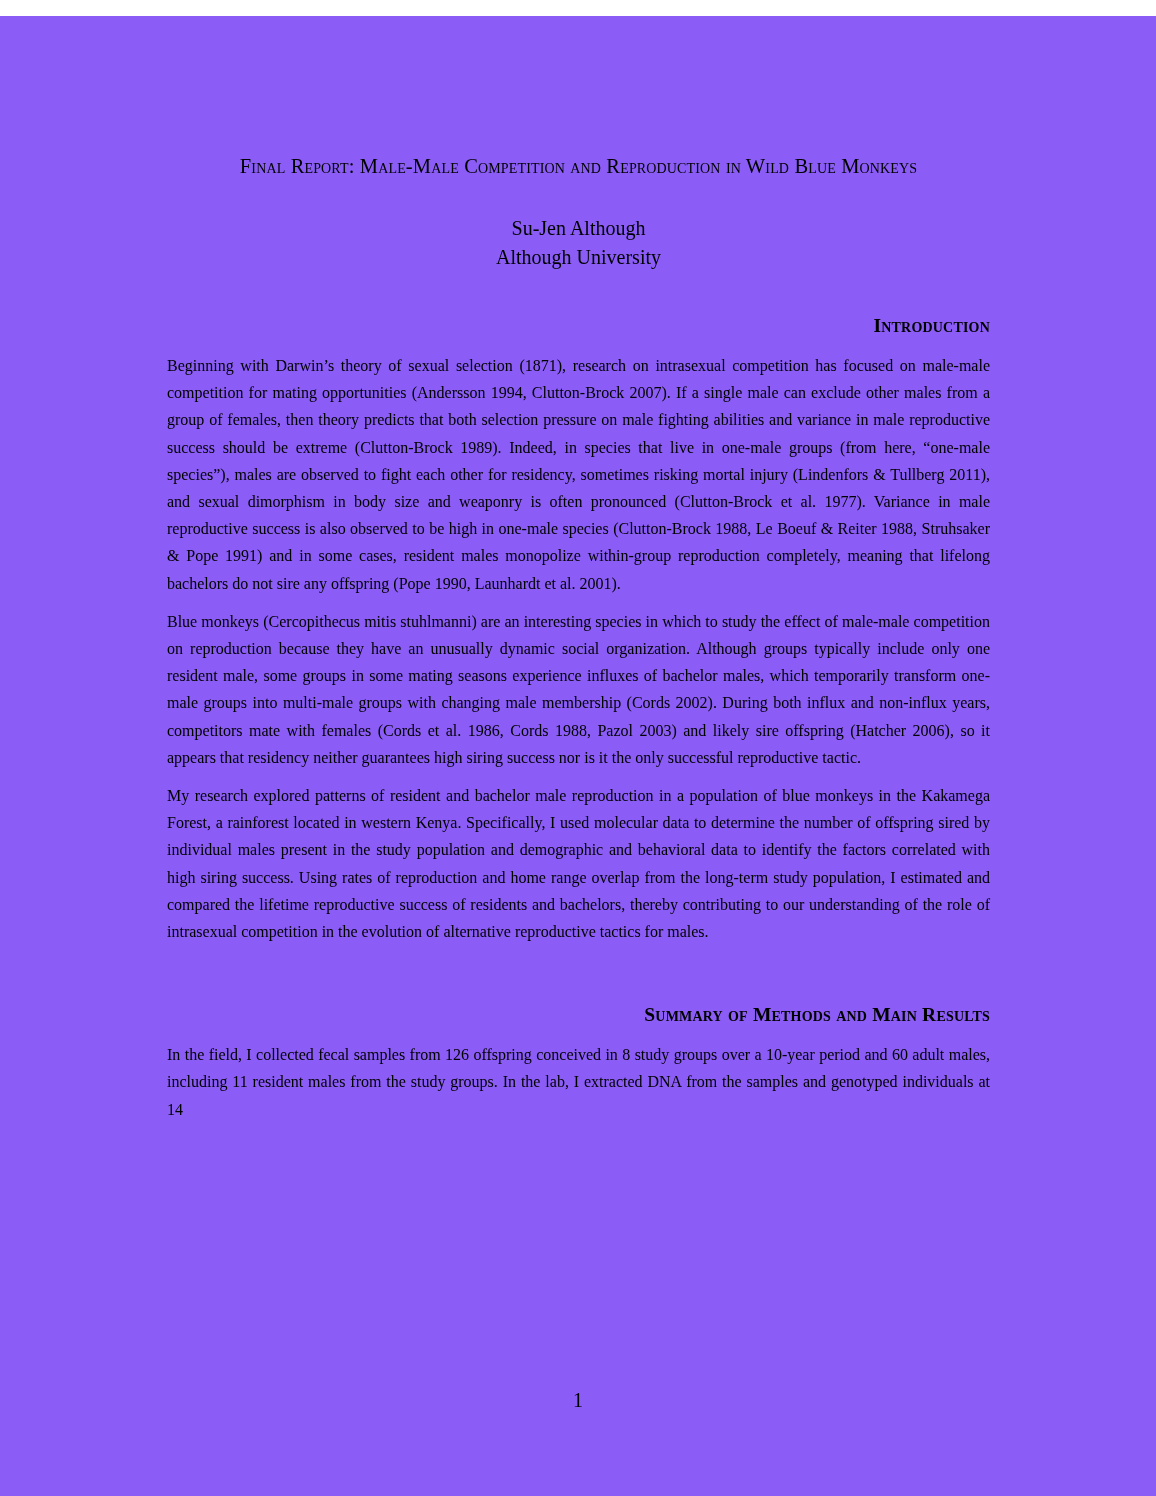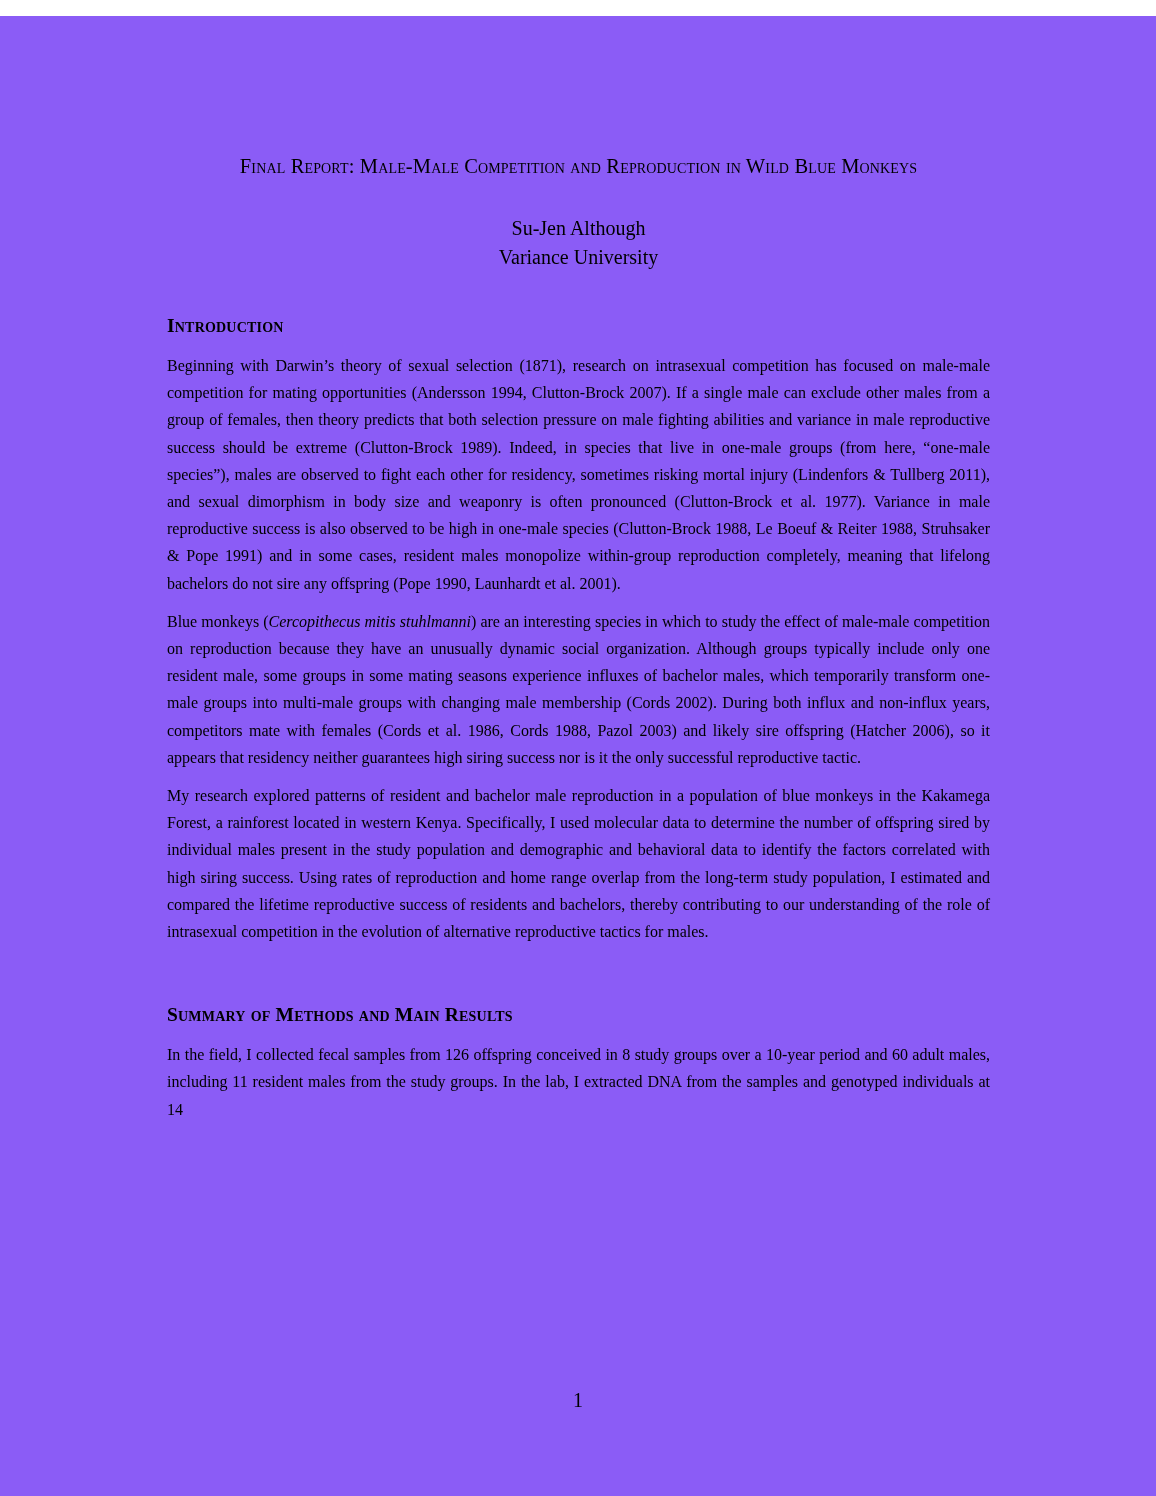--- a/index.html
+++ b/index.html
@@ -45,37 +45,37 @@
   .author-line {
     display: block;
   }
   .section-heading {
     font-size: 19.5px;
     font-variant: small-caps;
     font-weight: bold;
     letter-spacing: 0.2px;
     line-height: 26px;
     margin: 0;
+    text-align: right;
   }
   #intro-heading { margin-top: 41px; }
   #summary-heading { margin-top: 57px; }
   .body-para {
     font-size: 16px;
     line-height: 27.2px;
     text-align: justify;
     text-justify: inter-word;
     margin: 0;
     margin-top: 11px;
     hyphens: none;
   }
   .body-para.first-after-heading {
     margin-top: 13px;
   }
   .sci-name {
-    font-style: italic;
   }
   .page-number {
     position: absolute;
     left: 0;
     top: 1371px;
     width: 100%;
     text-align: center;
     font-size: 20px;
     line-height: 26px;
   }
@@ -84,21 +84,21 @@
 <body>
 
 <div class="page">
 
   <div class="content">
 
     <h1 class="doc-title">Final Report: Male-Male Competition and Reproduction in Wild Blue Monkeys</h1>
 
     <div class="author-block">
       <span class="author-line">Su-Jen Although</span>
-      <span class="author-line">Variance University</span>
+      <span class="author-line">Although University</span>
     </div>
 
     <h2 class="section-heading" id="intro-heading">Introduction</h2>
 
     <p class="body-para first-after-heading">Beginning with Darwin’s theory of sexual selection (1871), research on intrasexual competition has focused on male-male competition for mating opportunities (Andersson 1994, Clutton-Brock 2007). If a single male can exclude other males from a group of females, then theory predicts that both selection pressure on male fighting abilities and variance in male reproductive success should be extreme (Clutton-Brock 1989). Indeed, in species that live in one-male groups (from here, “one-male species”), males are observed to fight each other for residency, sometimes risking mortal injury (Lindenfors &amp; Tullberg 2011), and sexual dimorphism in body size and weaponry is often pronounced (Clutton-Brock et al. 1977). Variance in male reproductive success is also observed to be high in one-male species (Clutton-Brock 1988, Le Boeuf &amp; Reiter 1988, Struhsaker &amp; Pope 1991) and in some cases, resident males monopolize within-group reproduction completely, meaning that lifelong bachelors do not sire any offspring (Pope 1990, Launhardt et al. 2001).</p>
 
     <p class="body-para"><span>Blue monkeys (</span><span class="sci-name">Cercopithecus mitis stuhlmanni</span><span>) are an interesting species in which to study the effect of male-male competition on reproduction because they have an unusually dynamic social organization. Although groups typically include only one resident male, some groups in some mating seasons experience influxes of bachelor males, which temporarily transform one-male groups into multi-male groups with changing male membership (Cords 2002). During both influx and non-influx years, competitors mate with females (Cords et al. 1986, Cords 1988, Pazol 2003) and likely sire offspring (Hatcher 2006), so it appears that residency neither guarantees high siring success nor is it the only successful reproductive tactic.</span></p>
 
     <p class="body-para">My research explored patterns of resident and bachelor male reproduction in a population of blue monkeys in the Kakamega Forest, a rainforest located in western Kenya. Specifically, I used molecular data to determine the number of offspring sired by individual males present in the study population and demographic and behavioral data to identify the factors correlated with high siring success. Using rates of reproduction and home range overlap from the long-term study population, I estimated and compared the lifetime reproductive success of residents and bachelors, thereby contributing to our understanding of the role of intrasexual competition in the evolution of alternative reproductive tactics for males.</p>
 

